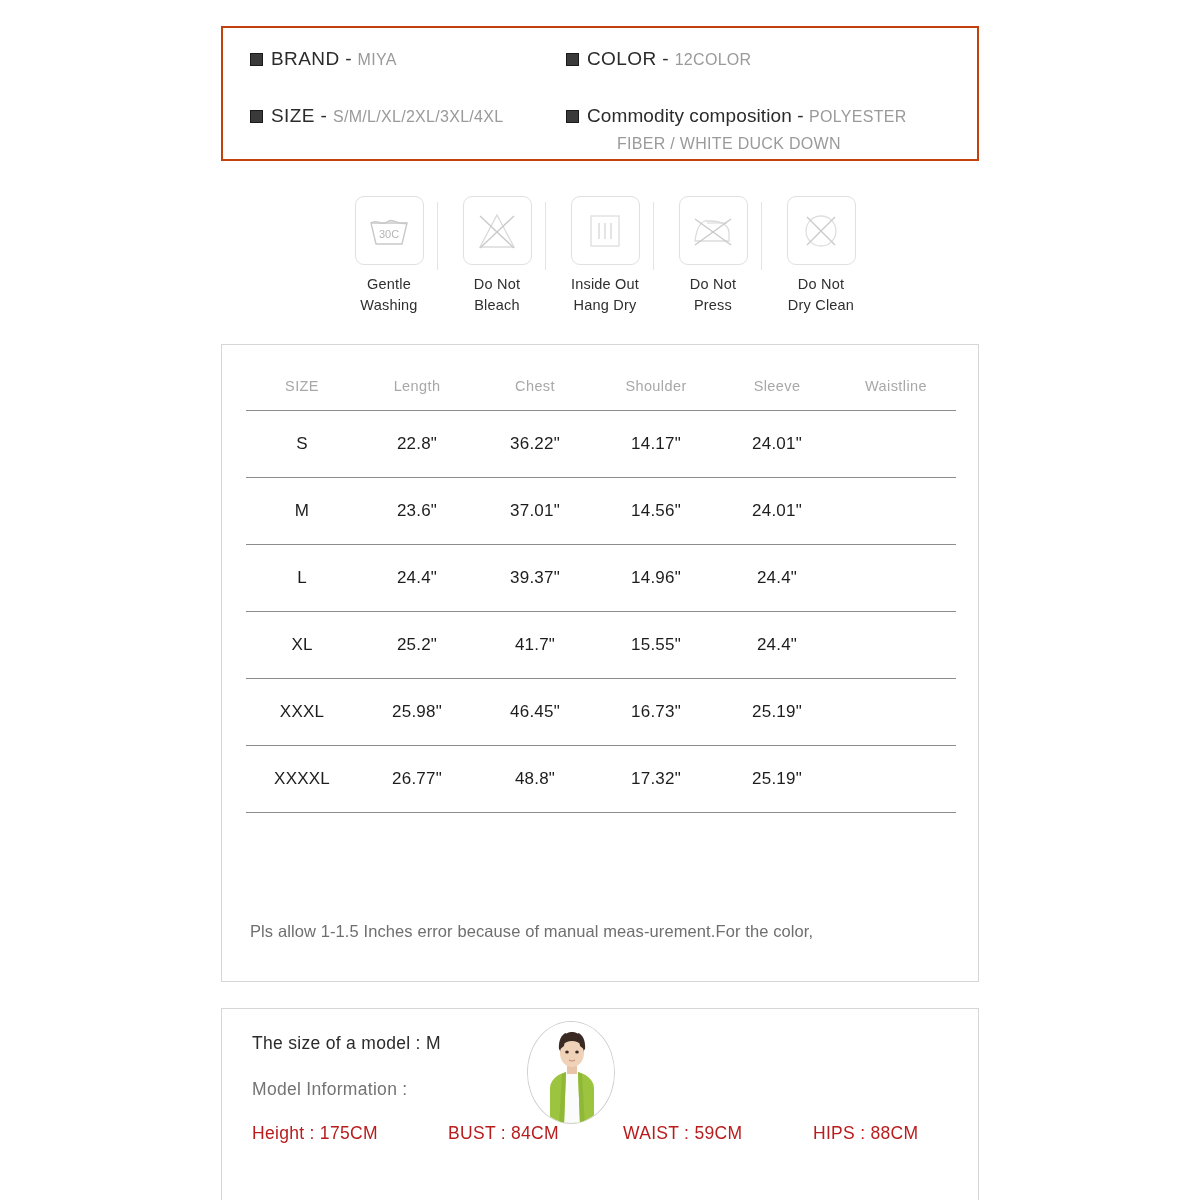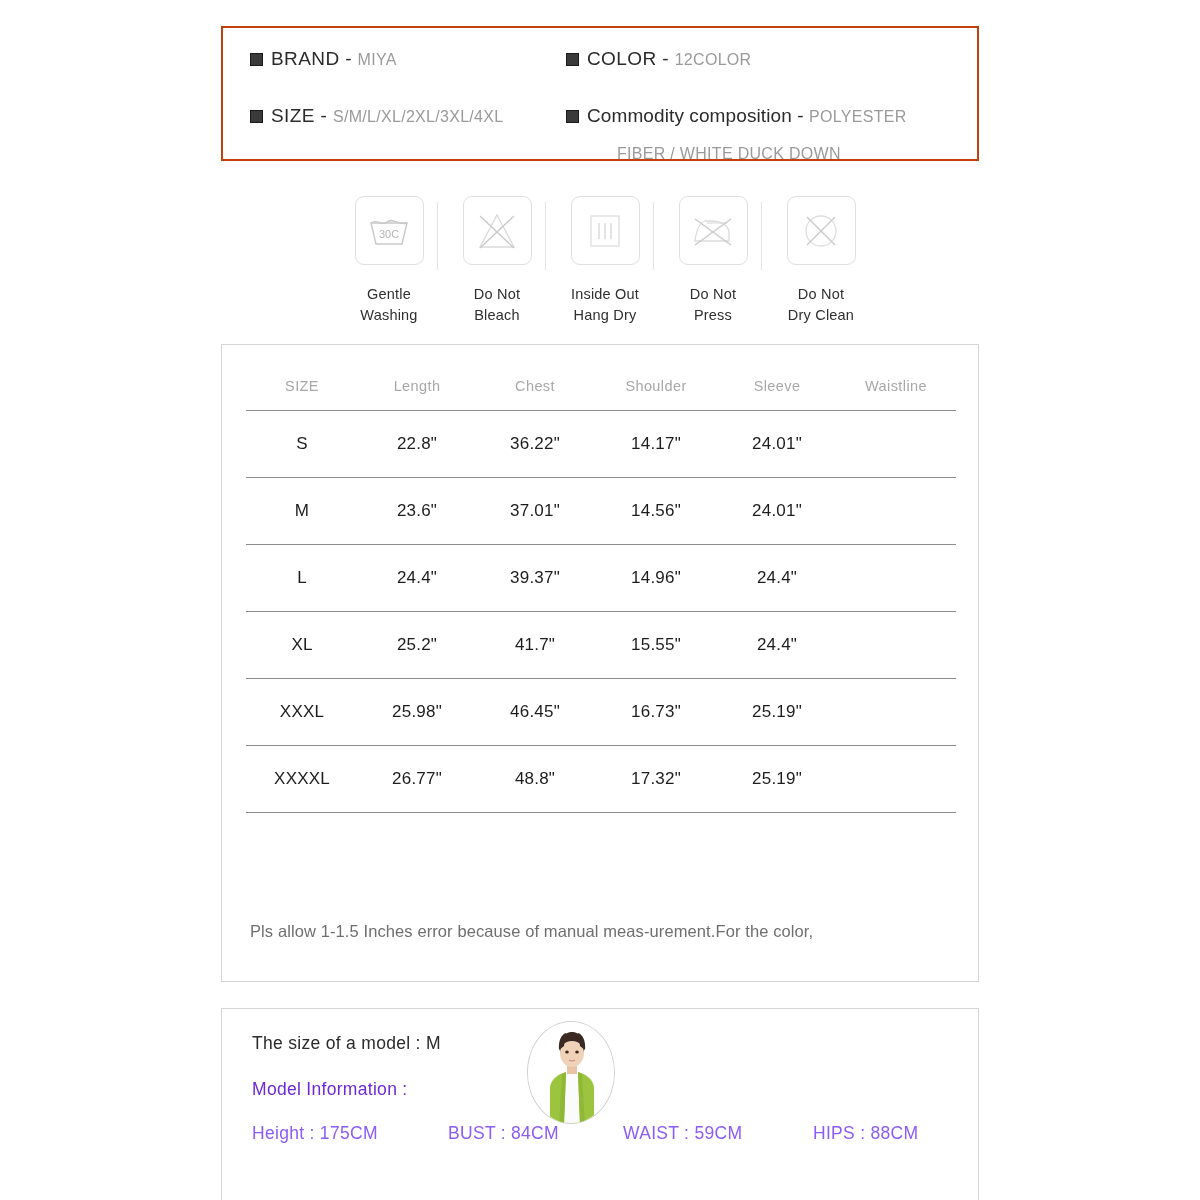--- a/index.html
+++ b/index.html
@@ -53,21 +53,21 @@
     font-size: 16px;
     color: #9a9a9a;
     letter-spacing: .3px;
   }
   .spec-value2 {
     display: block;
     font-size: 16px;
     color: #9a9a9a;
     letter-spacing: .3px;
     margin-left: 30px;
-    margin-top: 13px;
+    margin-top: 3px;
   }
 
   
   .care-strip {
     position: absolute;
     left: 305px; top: 196px;
     width: 570px; height: 130px;
     display: flex;
     justify-content: flex-end;
     align-items: flex-start;
@@ -87,21 +87,21 @@
     background: #e4e4e4;
   }
   .care-icon {
     width: 69px; height: 69px;
     border: 1px solid #e0e0e0;
     border-radius: 9px;
     display: flex; align-items: center; justify-content: center;
   }
   .care-icon svg { display: block; }
   .care-label {
-    margin-top: 19px;
+    margin-top: 9px;
     font-size: 14.5px;
     color: #2f2f2f;
     text-align: center;
     line-height: 1.42;
     letter-spacing: .2px;
   }
 
   
   .table-box {
     position: absolute;
@@ -165,29 +165,29 @@
     width: 758px; height: 194px;
     border: 1px solid #d6d6d6;
     background: #fff;
   }
   .model-line1 {
     position: absolute; left: 30px; top: 24px;
     font-size: 17.5px; color: #2b2b2b; letter-spacing: .3px;
   }
   .model-line2 {
     position: absolute; left: 30px; top: 70px;
-    font-size: 17.5px; color: #6d28d9; letter-spacing: .3px;
+    font-size: 17.5px; color: #737373; letter-spacing: .3px;
   }
   .model-stats {
     position: absolute; left: 30px; top: 114px;
     width: 700px;
     display: flex;
   }
   .model-stats span {
-    font-size: 17.5px; color: #8b5cf6; letter-spacing: .3px;
+    font-size: 17.5px; color: #b91c1c; letter-spacing: .3px;
   }
   .stat-0 { width: 196px; }
   .stat-1 { width: 175px; }
   .stat-2 { width: 190px; }
   .stat-3 { width: 139px; }
 
   .model-photo {
     position: absolute;
     left: 305px; top: 12px;
     width: 88px; height: 103px;

